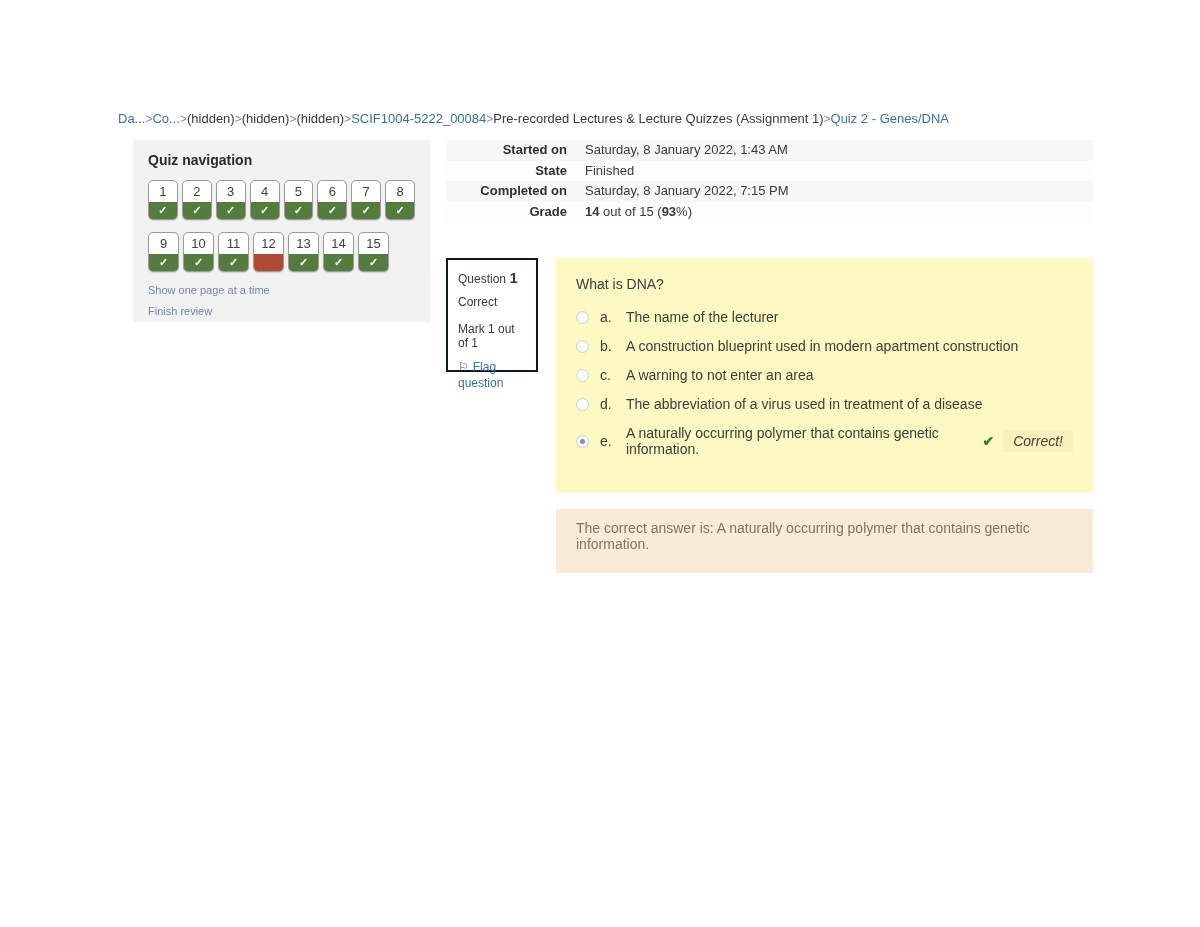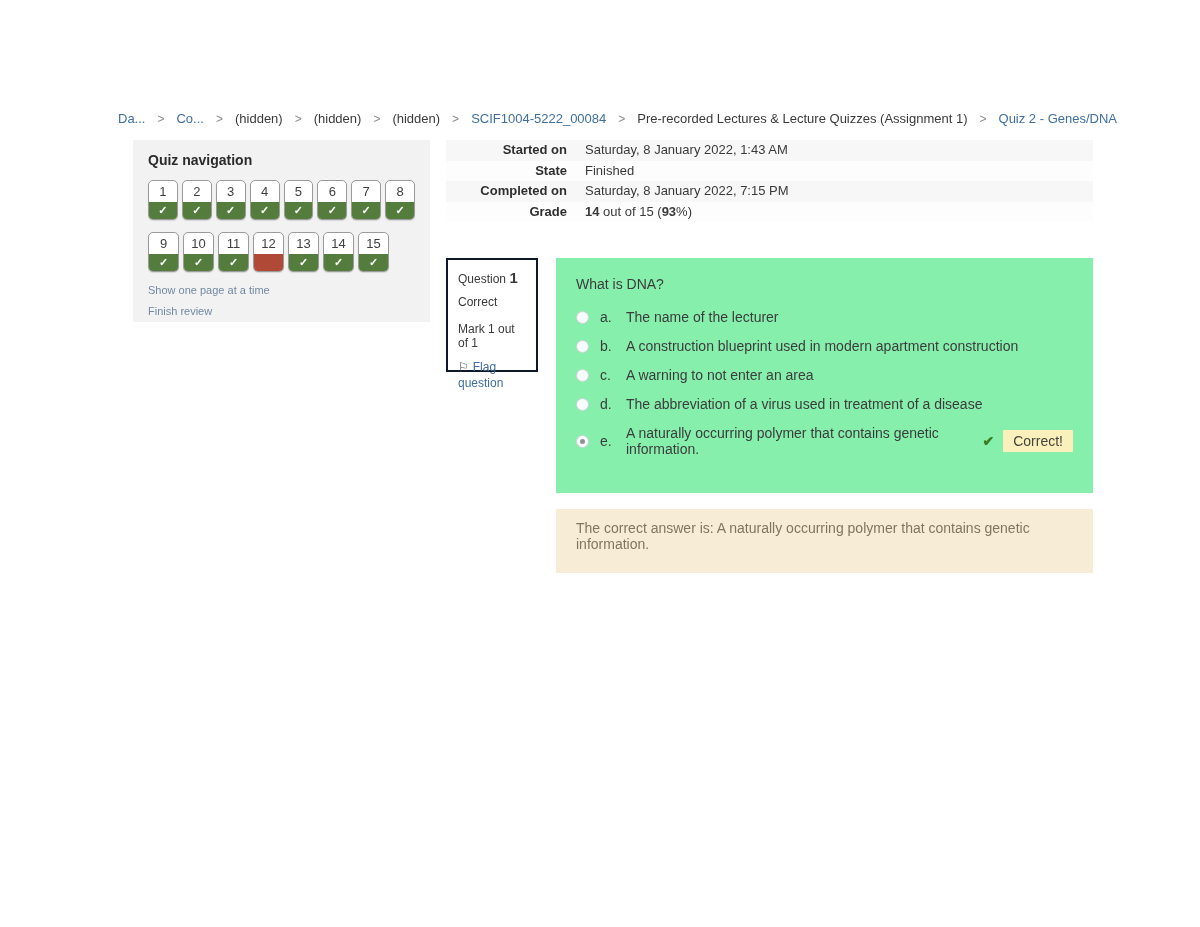--- a/index.html
+++ b/index.html
@@ -5,21 +5,21 @@
   * { margin:0; padding:0; box-sizing:border-box; }
   html,body { background:#fff; }
   body {
     width:1200px; height:927px; position:relative;
     font-family:"Liberation Sans", sans-serif; color:#3a3a3a;
   }
 
   
   .breadcrumb {
     position:absolute; left:118px; top:111px;
-    font-size:13px; display:flex; align-items:center; gap:12px; white-space:nowrap;
+    font-size:13px; display:flex; align-items:center; gap:0; white-space:nowrap;
   }
   .crumb[data-type="link"] { color:#3e6f9e; cursor:pointer; }
   .crumb[data-type="text"] { color:#3a3a3a; }
   .crumb-sep { color:#8a8a8a; font-size:12px; }
 
   
   .quiz-nav {
     position:absolute; left:133px; top:140px; width:297px; height:182px;
     background:#f2f2f2; padding:12px 15px 10px 15px;
   }
@@ -54,36 +54,36 @@
   }
   .qinfo-number { font-size:15px; font-weight:bold; }
   .qinfo-state { margin-top:9px; }
   .qinfo-mark { margin-top:13px; }
   .qinfo-flag { margin-top:9px; color:#3e6f9e; cursor:pointer; line-height:1.35; }
   .flag-glyph { color:#444; margin-right:4px; }
 
   
   .qcontent {
     position:absolute; left:556px; top:258px; width:537px; height:235px;
-    background:#86efac; padding:18px 20px; font-size:14px; color:#3c3c3c;
+    background:#fef9c3; padding:18px 20px; font-size:14px; color:#3c3c3c;
   }
   .qtext { margin-bottom:17px; }
   .qprompt { margin-bottom:13px; }
   .opt { display:flex; align-items:center; margin-bottom:13px; line-height:16px; }
   .radio {
     width:13px; height:13px; border-radius:50%; border:1px solid #ccd3d6;
     background:#f8fbfb; margin-right:11px; flex:0 0 auto; position:relative; cursor:pointer;
   }
   .opt[data-selected="true"] .radio::after {
     content:""; position:absolute; left:3px; top:3px; width:5px; height:5px;
     border-radius:50%; background:#8c9396;
   }
   .opt-letter { width:26px; flex:0 0 auto; }
   .opt-check { color:#3c7d23; font-weight:bold; margin:0 9px 0 7px; }
-  .opt-badge { background:#faf0bc; padding:3px 10px; color:#45443c; }
+  .opt-badge { background:#faf0bc; padding:3px 10px; color:#45443c;font-style:italic; }
 
   
   .feedback {
     position:absolute; left:556px; top:509px; width:537px; height:64px;
     background:#f7edd6; padding:11px 20px; font-size:14px; color:#7e7663;
   }
   .feedback-line1 { margin-bottom:9px; }
 </style>
 </head>
 <body>

